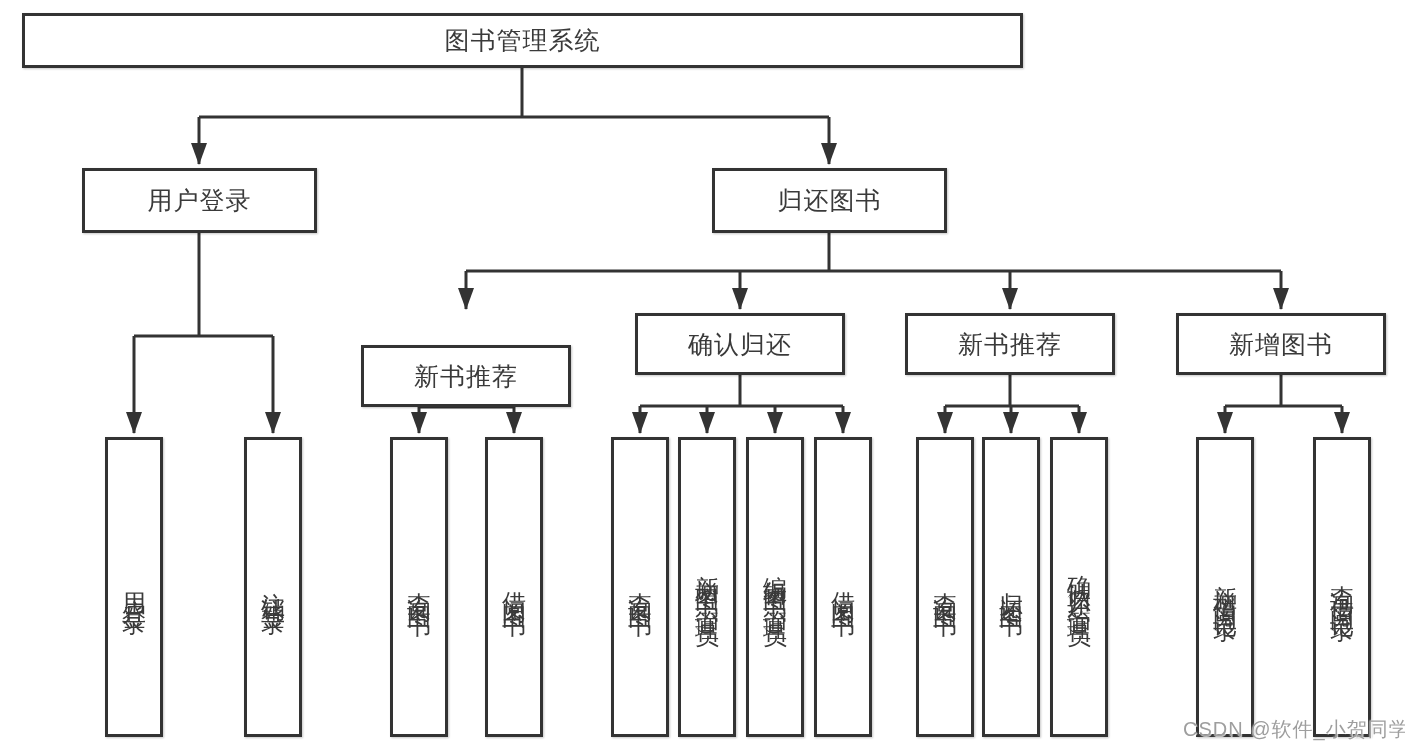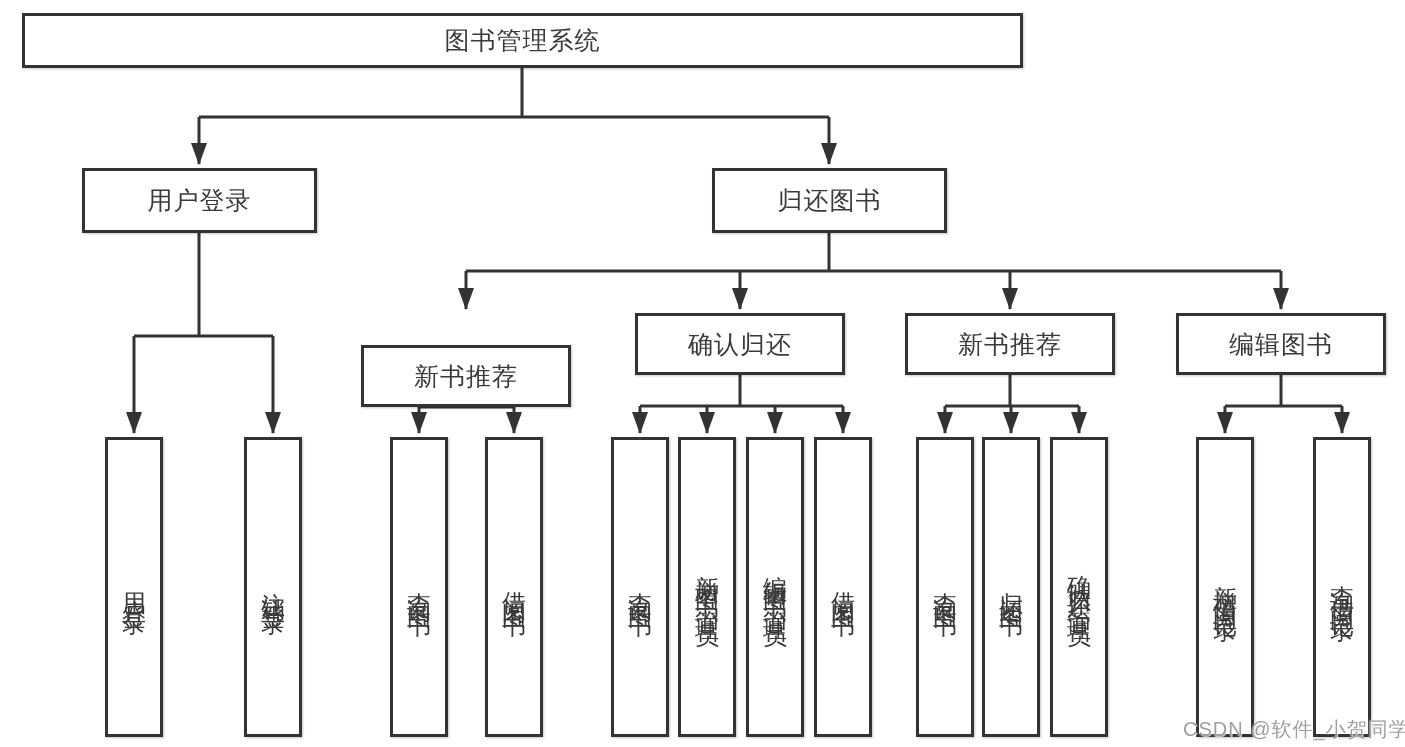--- a/index.html
+++ b/index.html
@@ -80,21 +80,21 @@
   </svg>
 
   <div class="node hbox" style="left:22px; top:13px; width:1001px; height:55px;">图书管理系统</div>
 
   <div class="node hbox" style="left:82px; top:168px; width:235px; height:65px;">用户登录</div>
   <div class="node hbox" style="left:712px; top:168px; width:235px; height:65px;">归还图书</div>
 
   <div class="node hbox" style="left:361px; top:313px; width:210px; height:62px;margin-top:32px;">新书推荐</div>
   <div class="node hbox" style="left:635px; top:313px; width:210px; height:62px;">确认归还</div>
   <div class="node hbox" style="left:905px; top:313px; width:210px; height:62px;">新书推荐</div>
-  <div class="node hbox" style="left:1176px; top:313px; width:210px; height:62px;">编辑图书</div>
+  <div class="node hbox" style="left:1176px; top:313px; width:210px; height:62px;">新增图书</div>
 
   <div class="node vbox" style="left:105px; top:437px; width:58px; height:300px;">用户登录</div>
   <div class="node vbox" style="left:244px; top:437px; width:58px; height:300px;">注销登录</div>
 
   <div class="node vbox" style="left:390px; top:437px; width:58px; height:300px;">查询图书</div>
   <div class="node vbox" style="left:485px; top:437px; width:58px; height:300px;">借阅图书</div>
 
   <div class="node vbox" style="left:611px; top:437px; width:58px; height:300px;">查询图书</div>
   <div class="node vbox" style="left:678px; top:437px; width:58px; height:300px;">新增图书（管理员）</div>
   <div class="node vbox" style="left:746px; top:437px; width:58px; height:300px;">编辑图书（管理员）</div>

